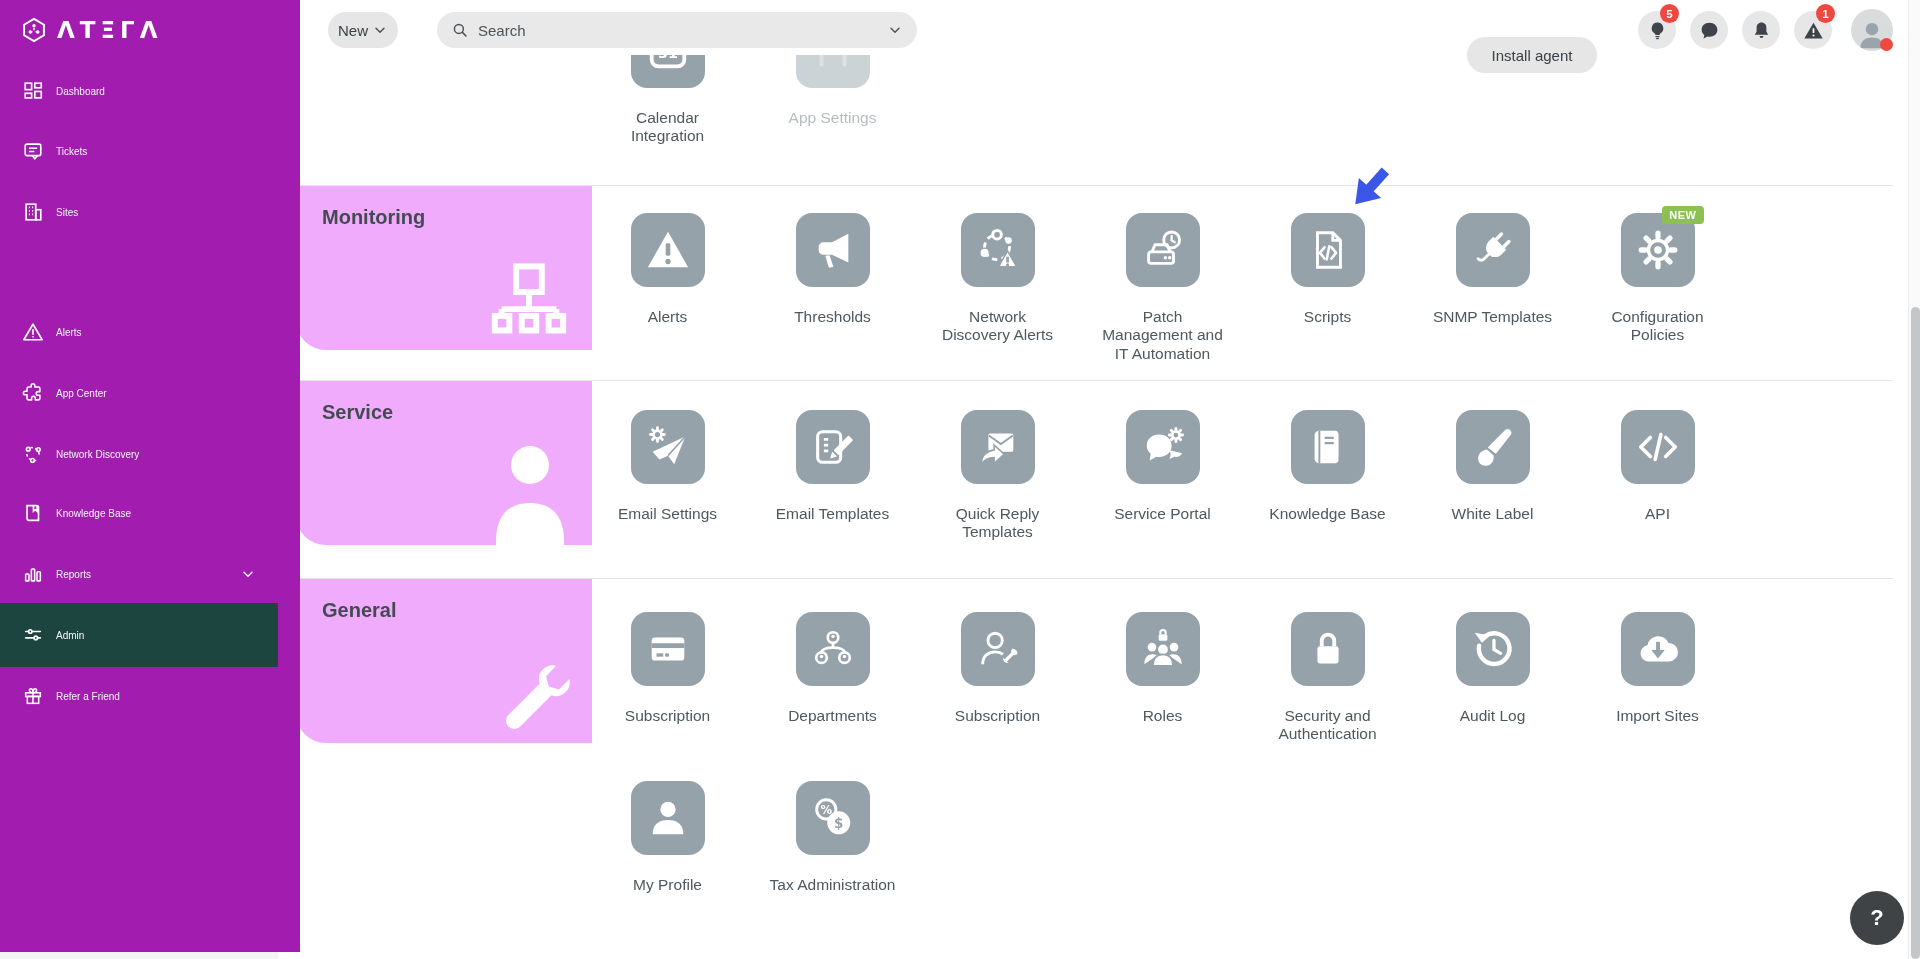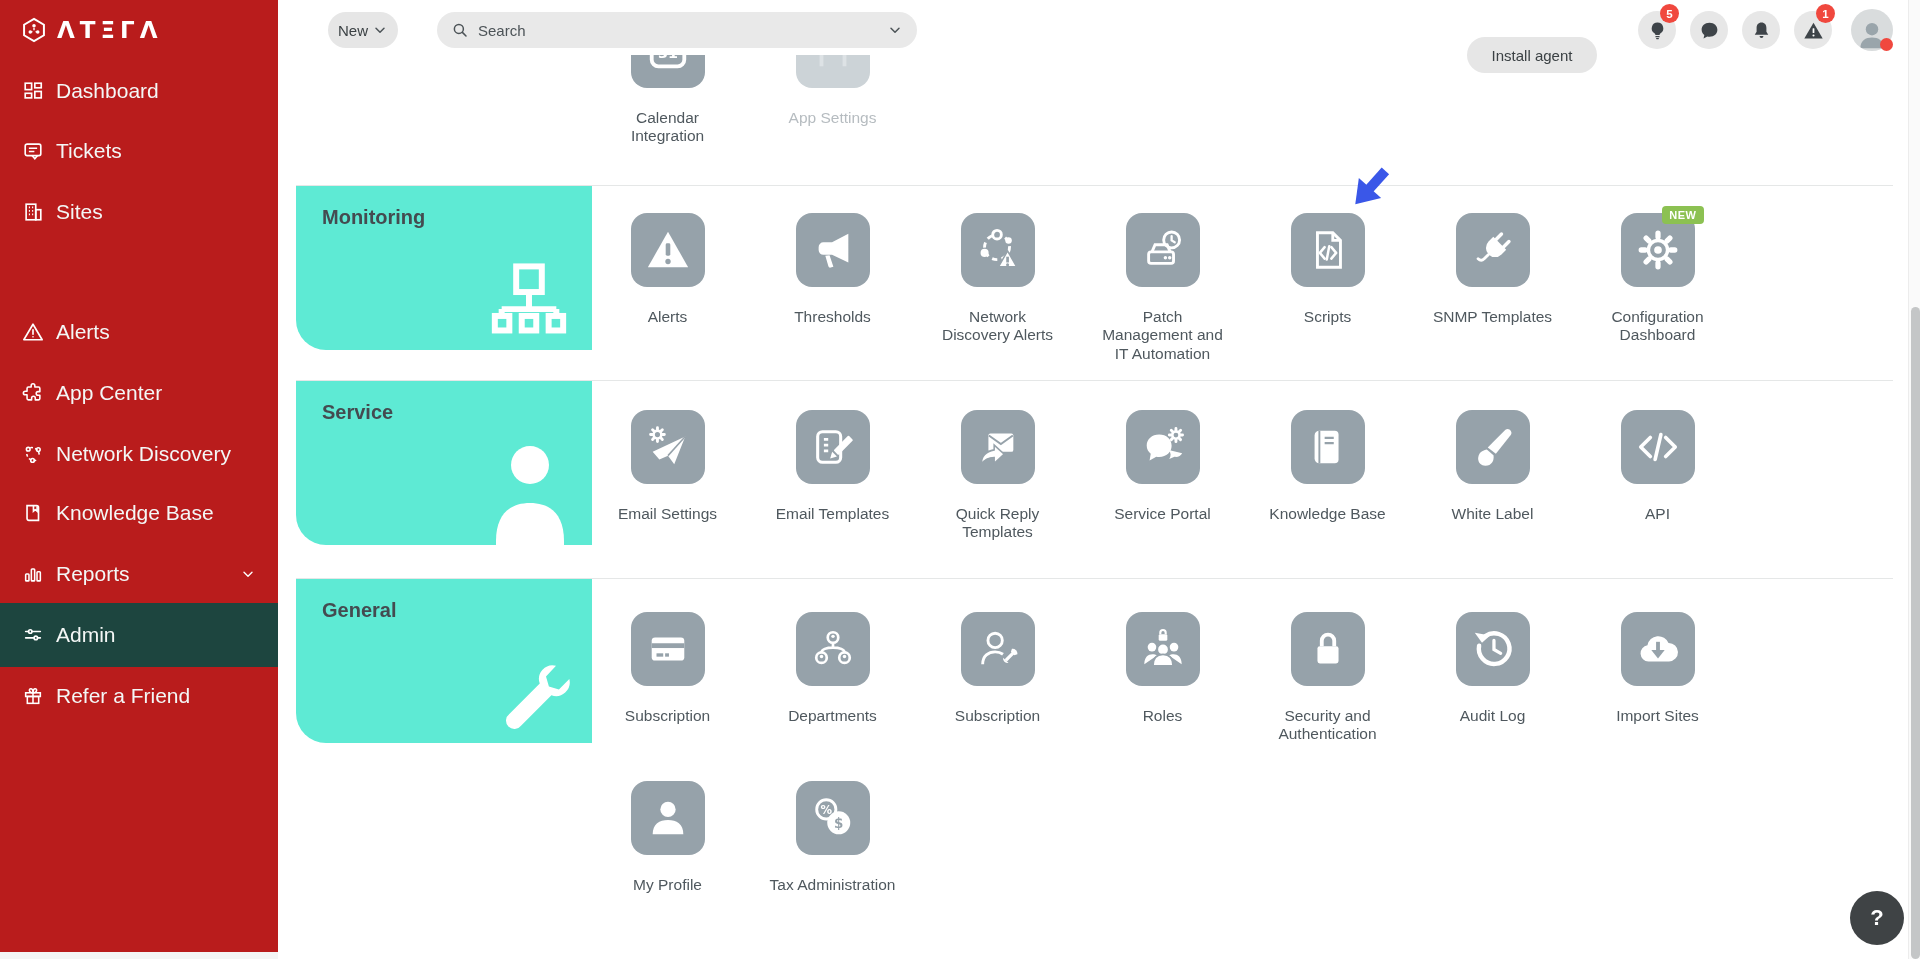--- a/index.html
+++ b/index.html
@@ -1,29 +1,29 @@
 <!DOCTYPE html>
 <html><head>
 <meta charset="utf-8">
 <style>
   * { margin:0; padding:0; box-sizing:border-box; }
   html,body { width:1920px; height:959px; overflow:hidden; }
   body { font-family:"Liberation Sans", sans-serif; background:#ffffff; }
   #screen { position:relative; width:1920px; height:959px; background:#fff; overflow:hidden; }
 
   
-  .sidebar { position:absolute; left:0; top:0; width:278px; height:952px; background:#b91c1c; z-index:30; }
+  .sidebar { position:absolute; left:0; top:0; width:300px; height:952px; background:#a21caf; z-index:30; }
   .sidebar-bottom-strip { position:absolute; left:0; top:952px; width:278px; height:7px; background:#f4f5f5; z-index:31; }
   .logo-row { position:absolute; left:20px; top:16px; display:flex; align-items:center; gap:9px; }
   .logo-mark svg { width:28px; height:28px; display:block; }
   .logo-word { color:#fff; font-size:23px; font-weight:700; letter-spacing:5px; font-family:"DejaVu Sans", sans-serif; }
   .nav-item { position:absolute; left:0; width:278px; height:34px; display:flex; align-items:center; cursor:pointer; }
   .nav-ic { position:absolute; left:22px; width:22px; height:22px; }
   .nav-ic svg { width:22px; height:22px; display:block; }
-  .nav-label { position:absolute; left:56px; color:#f4f7f6; font-size:21px; white-space:nowrap; }
+  .nav-label { position:absolute; left:56px; color:#f4f7f6; font-size:10px; white-space:nowrap; }
   .nav-chevron { position:absolute; right:22px; width:16px; height:16px; }
   .nav-chevron svg { width:16px; height:16px; display:block; }
   .nav-active-bg { position:absolute; left:0; top:603px; width:278px; height:64px; background:#1d453f; }
 
   
   .topbar { position:absolute; left:278px; top:0; width:1630px; height:55px; background:#fff; z-index:20; }
   .pill { position:absolute; top:12px; height:36px; border-radius:18px; background:#e6e6e6; display:flex; align-items:center; justify-content:center; color:#3b4144; font-size:15px; cursor:pointer; }
   .new-pill { left:50px; width:70px; gap:4px; }
   .search-pill { left:159px; width:480px; background:#e9e9e9; justify-content:flex-start; padding:0 14px; cursor:text; }
   .search-pill input { border:none; outline:none; background:transparent; font-size:15px; color:#b91c1c; font-family:"Liberation Sans",sans-serif; flex:1; margin-left:9px; }
@@ -33,21 +33,21 @@
   .icon18 svg { width:18px; height:18px; display:block; }
   .top-circle { position:absolute; top:11px; width:38px; height:38px; border-radius:50%; background:#e7e7e7; display:flex; align-items:center; justify-content:center; cursor:pointer; }
   .top-circle svg { width:21px; height:21px; display:block; }
   .badge { position:absolute; min-width:19px; height:19px; border-radius:10px; background:#f0483e; color:#fff; font-size:11.5px; font-weight:700; display:flex; align-items:center; justify-content:center; padding:0 4px; z-index:5; }
   .avatar-circle { position:absolute; left:1573px; top:9px; width:42px; height:42px; border-radius:50%; background:#d9dcdd; display:flex; align-items:flex-end; justify-content:center; overflow:hidden; cursor:pointer; }
   .avatar-circle svg { width:34px; height:34px; display:block; }
   .avatar-dot { position:absolute; left:1602px; top:38px; width:13px; height:13px; border-radius:50%; background:#f0483e; z-index:6; }
 
   
   .divider { position:absolute; left:296px; width:1597px; height:1px; background:#e5e7e7; }
-  .sec-box { position:absolute; left:296px; width:296px; height:164px; background:#5eead4; border-bottom-left-radius:30px; overflow:hidden; }
+  .sec-box { position:absolute; left:296px; width:296px; height:164px; background:#f0abfc; border-bottom-left-radius:30px; overflow:hidden; }
   .sec-title { position:absolute; left:26px; top:20px; font-size:20px; font-weight:700; color:#444b50; }
   .sec-watermark { position:absolute; }
   .row { position:absolute; left:585px; display:flex; }
   .cell { width:165px; display:flex; flex-direction:column; align-items:center; cursor:pointer; }
   .tile { width:74px; height:74px; border-radius:16px; background:#96a2aa; display:flex; align-items:center; justify-content:center; position:relative; }
   .tile svg { width:46px; height:46px; display:block; }
   .tile-label { margin-top:21px; font-size:15.5px; line-height:1.18; color:#4f585e; text-align:center; max-width:128px; }
   .clip { height:33px; overflow:hidden; position:relative; width:74px; }
   .clip .tile { position:absolute; top:-41px; left:0; }
   .tile.disabled { background:#ccd3d7; }
@@ -323,21 +323,21 @@
               <svg viewBox="0 0 48 48">
                 <circle cx="24" cy="24" r="10" fill="none" stroke="#fff" stroke-width="3.6"></circle>
                 <circle cx="24" cy="24" r="4" fill="#fff"></circle>
                 <g stroke="#fff" stroke-width="5.5" stroke-linecap="round">
                   <path d="M24 6.5 v4 M24 37.5 v4 M6.5 24 h4 M37.5 24 h4 M11.6 11.6 l2.9 2.9 M33.5 33.5 l2.9 2.9 M36.4 11.6 l-2.9 2.9 M14.5 33.5 l-2.9 2.9"></path>
                 </g>
               </svg>
             </span>
           <span class="new-badge">NEW</span>
         </div>
-        <div class="tile-label">Configuration Dashboard</div>
+        <div class="tile-label">Configuration Policies</div>
       </div>
     </div>
     <div class="cursor-arrow">
         <svg viewBox="0 0 48 48">
           <g transform="rotate(42 24 24)">
             <rect x="19" y="1" width="10" height="24" fill="#3a57e8"></rect>
             <path d="M9 24 h30 L24 46 z" fill="#3a57e8"></path>
           </g>
         </svg>
       </div>

